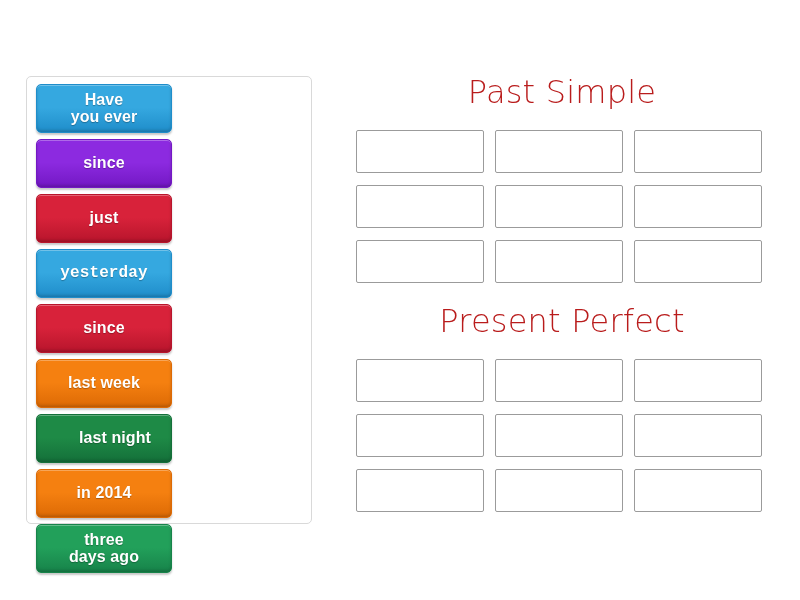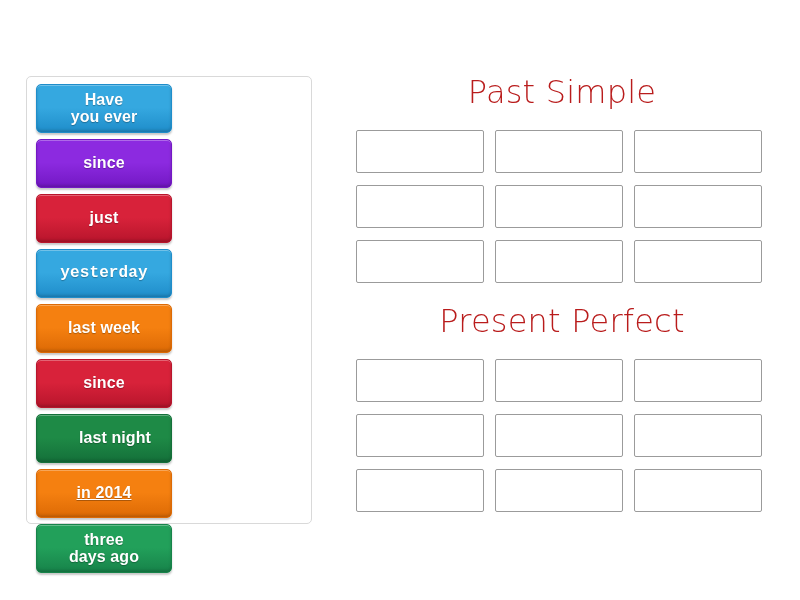--- a/index.html
+++ b/index.html
@@ -113,30 +113,30 @@
       </div>
       <div class="tile" style="background: linear-gradient(rgb(140, 42, 224) 0%, rgb(140, 42, 224) 48%, rgb(115, 24, 196) 100%); border: 1px solid rgb(115, 24, 196);">
         <span class="tile-text">since</span>
       </div>
       <div class="tile" style="background: linear-gradient(rgb(216, 34, 58) 0%, rgb(216, 34, 58) 48%, rgb(184, 21, 44) 100%); border: 1px solid rgb(184, 21, 44); justify-content: center;">
         <span class="tile-text">just</span>
       </div>
       <div class="tile" style="background: linear-gradient(rgb(53, 168, 224) 0%, rgb(53, 168, 224) 48%, rgb(31, 141, 202) 100%); border: 1px solid rgb(31, 141, 202); font-family: Liberation Mono, monospace;">
         <span class="tile-text">yesterday</span>
       </div>
+      <div class="tile" style="background: linear-gradient(rgb(216, 34, 58) 0%, rgb(216, 34, 58) 48%, rgb(184, 21, 44) 100%); border: 1px solid rgb(184, 21, 44);">
+        <span class="tile-text">since</span>
+      </div>
       <div class="tile" style="background: linear-gradient(rgb(245, 128, 16) 0%, rgb(245, 128, 16) 48%, rgb(221, 106, 5) 100%); border: 1px solid rgb(221, 106, 5);">
         <span class="tile-text">last week</span>
-      </div>
-      <div class="tile" style="background: linear-gradient(rgb(216, 34, 58) 0%, rgb(216, 34, 58) 48%, rgb(184, 21, 44) 100%); border: 1px solid rgb(184, 21, 44);">
-        <span class="tile-text">since</span>
       </div>
       <div class="tile" style="background: linear-gradient(rgb(30, 138, 70) 0%, rgb(30, 138, 70) 48%, rgb(20, 112, 58) 100%); border: 1px solid rgb(20, 112, 58); padding-left: 22px;">
         <span class="tile-text">last night</span>
       </div>
-      <div class="tile" style="background: linear-gradient(rgb(245, 128, 16) 0%, rgb(245, 128, 16) 48%, rgb(221, 106, 5) 100%); border: 1px solid rgb(221, 106, 5); text-decoration: underline;">
+      <div class="tile" style="background: linear-gradient(rgb(245, 128, 16) 0%, rgb(245, 128, 16) 48%, rgb(221, 106, 5) 100%); border: 1px solid rgb(221, 106, 5);">
         <span class="tile-text">in 2014</span>
       </div>
       <div class="tile" style="background: linear-gradient(rgb(34, 160, 90) 0%, rgb(34, 160, 90) 48%, rgb(23, 131, 74) 100%); border: 1px solid rgb(23, 131, 74);">
         <span class="tile-text">three
 days ago</span>
       </div>
     </div>
 
   <div class="category" id="category-past-simple">
     <div class="category-title">Past Simple</div>

